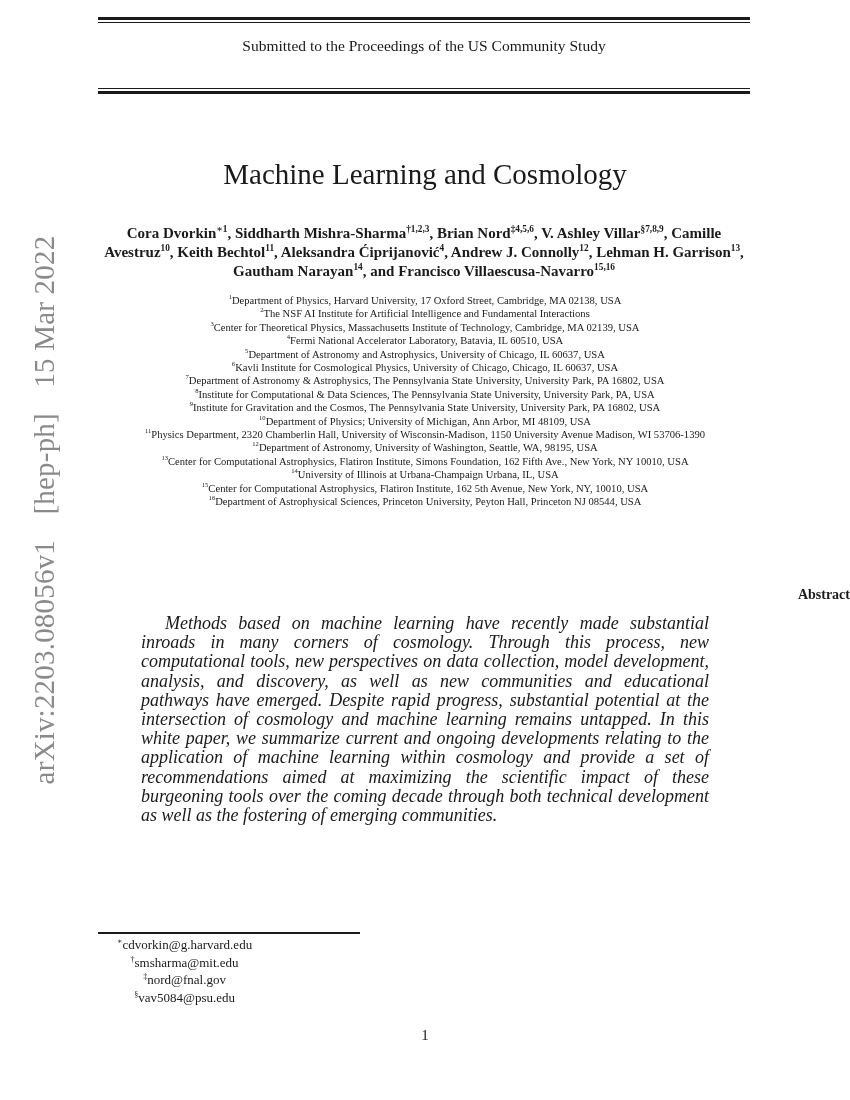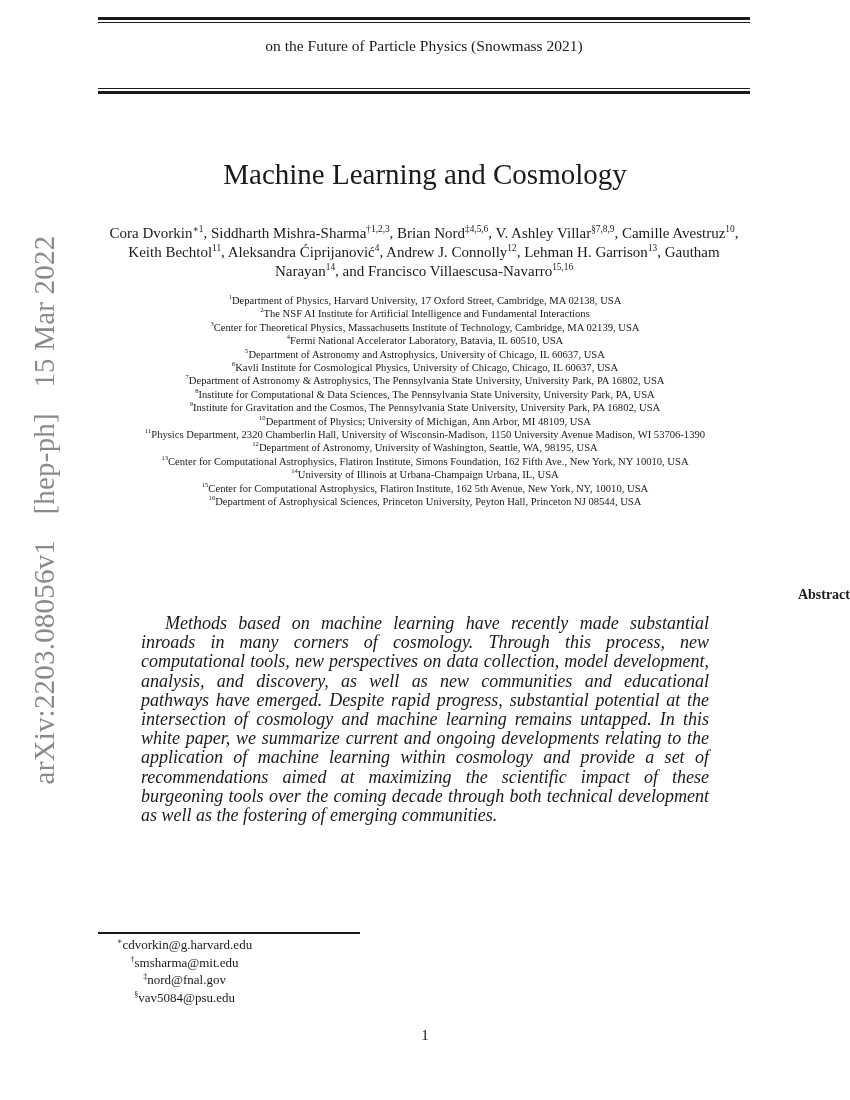--- a/index.html
+++ b/index.html
@@ -7,21 +7,21 @@
          font-family: "Liberation Serif", "DejaVu Serif", serif; color: #1a1a1a; }
   .rule { position: absolute; left: 98px; width: 652px; }
   .rule .thick { height: 3px; background: #1a1a1a; }
   .rule .thin { height: 1px; background: #1a1a1a; margin-top: 2px; }
   .rule.bottom .thin { margin-top: 0; margin-bottom: 2px; }
   .venue { position: absolute; left: 98px; width: 652px; top: 36px; text-align: center;
            font-size: 15.5px; line-height: 20px; }
   .title { position: absolute; left: 0; width: 850px; top: 156px; text-align: center;
            font-size: 29px; line-height: 36px; }
   .authors { position: absolute; left: 98px; width: 652px; top: 224px; text-align: center;
-             font-size: 15px; line-height: 19px; }
+             font-size: 15px; line-height: 19px; font-weight: bold; }
   .authors sup, .affil sup, .footnotes sup { font-size: 0.62em; vertical-align: super; line-height: 0; }
   .affils { position: absolute; left: 60px; width: 730px; top: 294px; text-align: center;
             font-size: 10.6px; line-height: 13.4px; }
   .affil { display: block; white-space: nowrap; }
   .abstract-heading { position: absolute; left: 0; width: 850px; top: 587px; text-align: right;
                       font-size: 14px; font-weight: bold; }
   .abstract { position: absolute; left: 141px; width: 568px; top: 614px; text-align: justify;
               font-size: 18px; line-height: 19.2px; text-indent: 24px; hyphens: manual; font-style: italic; }
   .sidebar { position: absolute; left: 44px; top: 510px; transform: translate(-50%, -50%) rotate(-90deg);
              white-space: nowrap; font-size: 29px; color: #8a8a8a; letter-spacing: 0.2px; }
@@ -38,21 +38,21 @@
   <span>arXiv:2203.08056v1</span>
   <span>[hep-ph]</span>
   <span>15 Mar 2022</span>
 </div>
 
 <div class="rule" style="top:17px;">
   <div class="thick"></div>
     <div class="thin"></div>
 </div>
 <div class="venue">
-  <div>on the Future of Particle Physics (Snowmass 2021)</div>
+  <div>Submitted to the Proceedings of the US Community Study</div>
 </div>
 <div class="rule bottom" style="top:88px;">
   <div class="thin"></div>
     <div class="thick"></div>
 </div>
 
 <div class="title">Machine Learning and Cosmology</div>
 
 <div class="authors">
   <span><span>Cora Dvorkin</span><sup>∗1</sup></span>,

